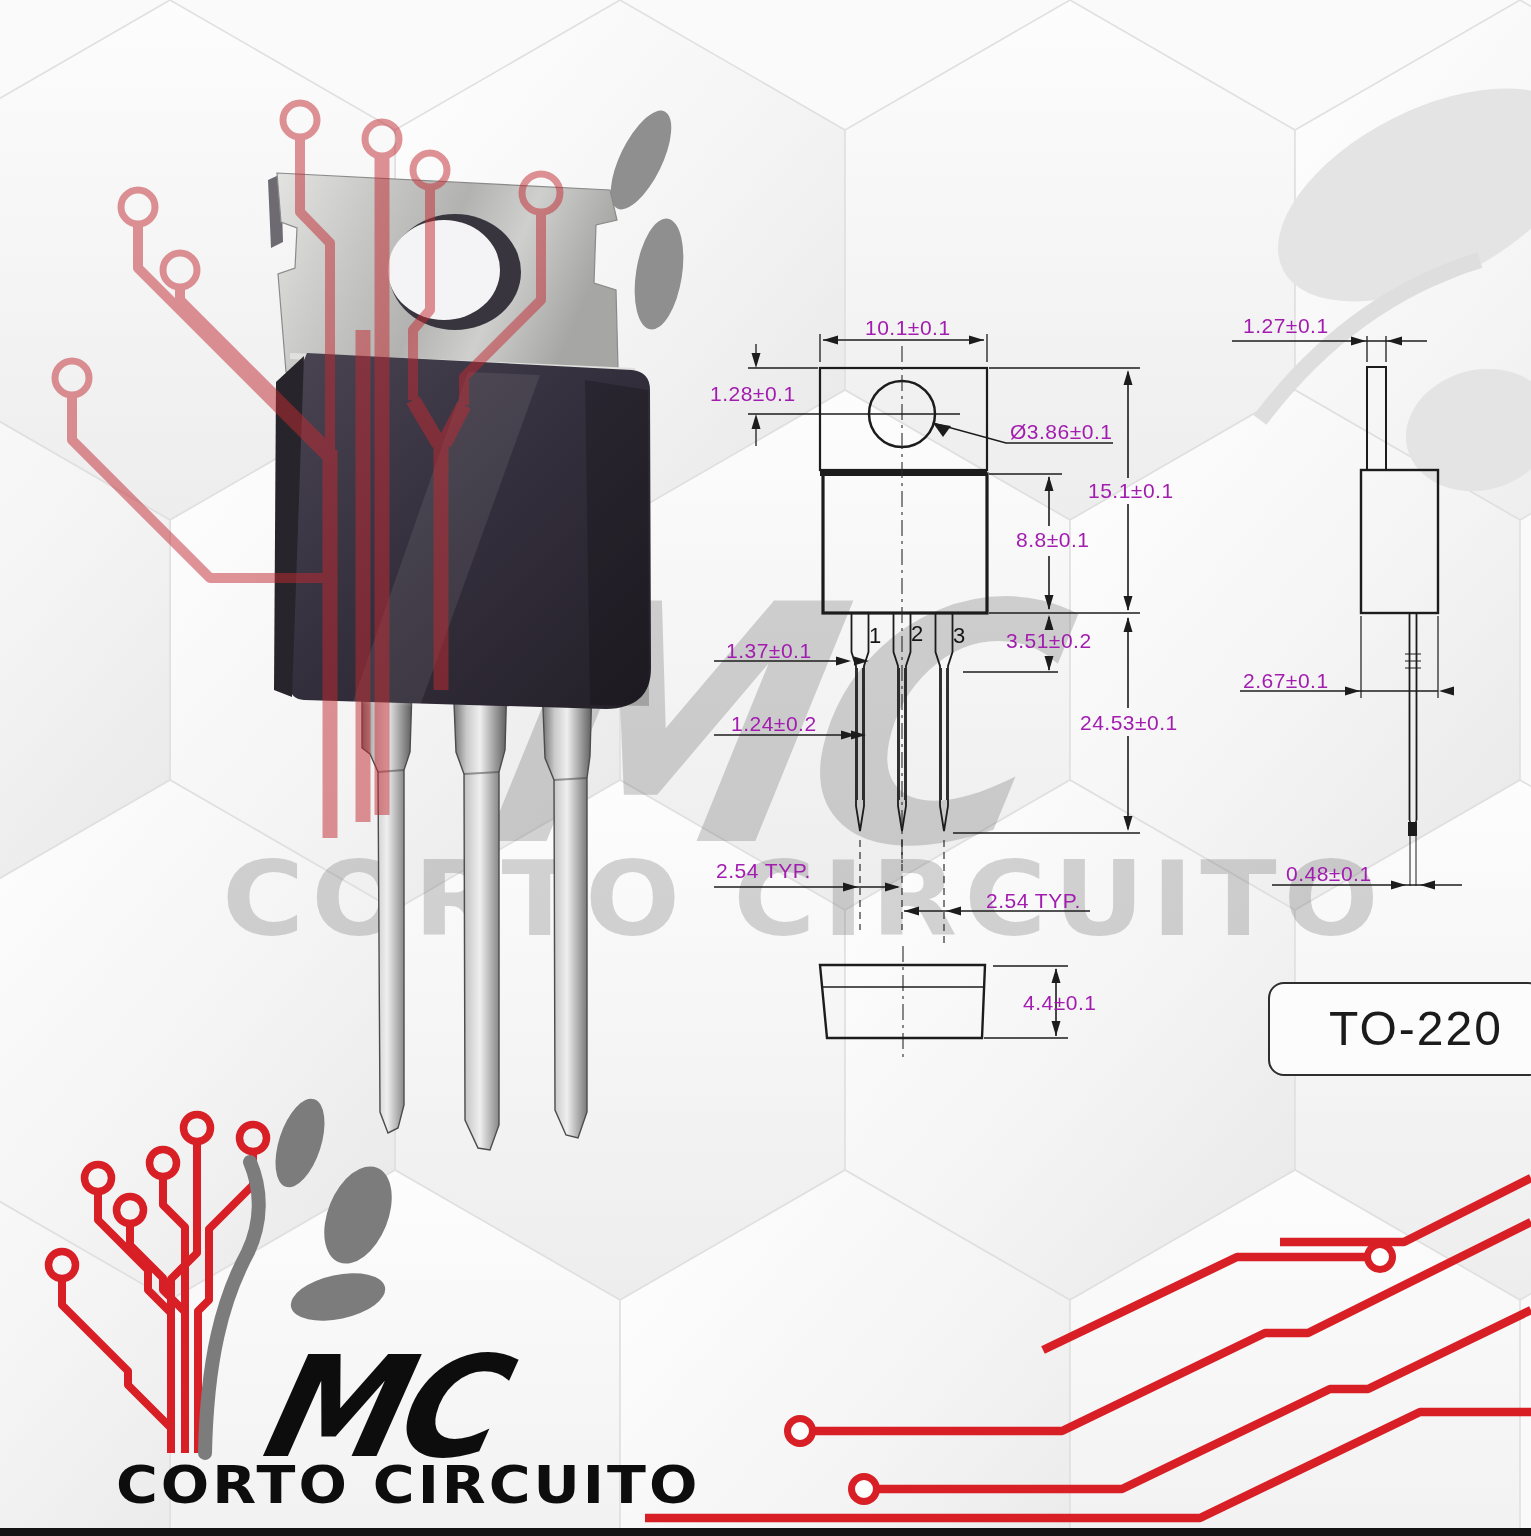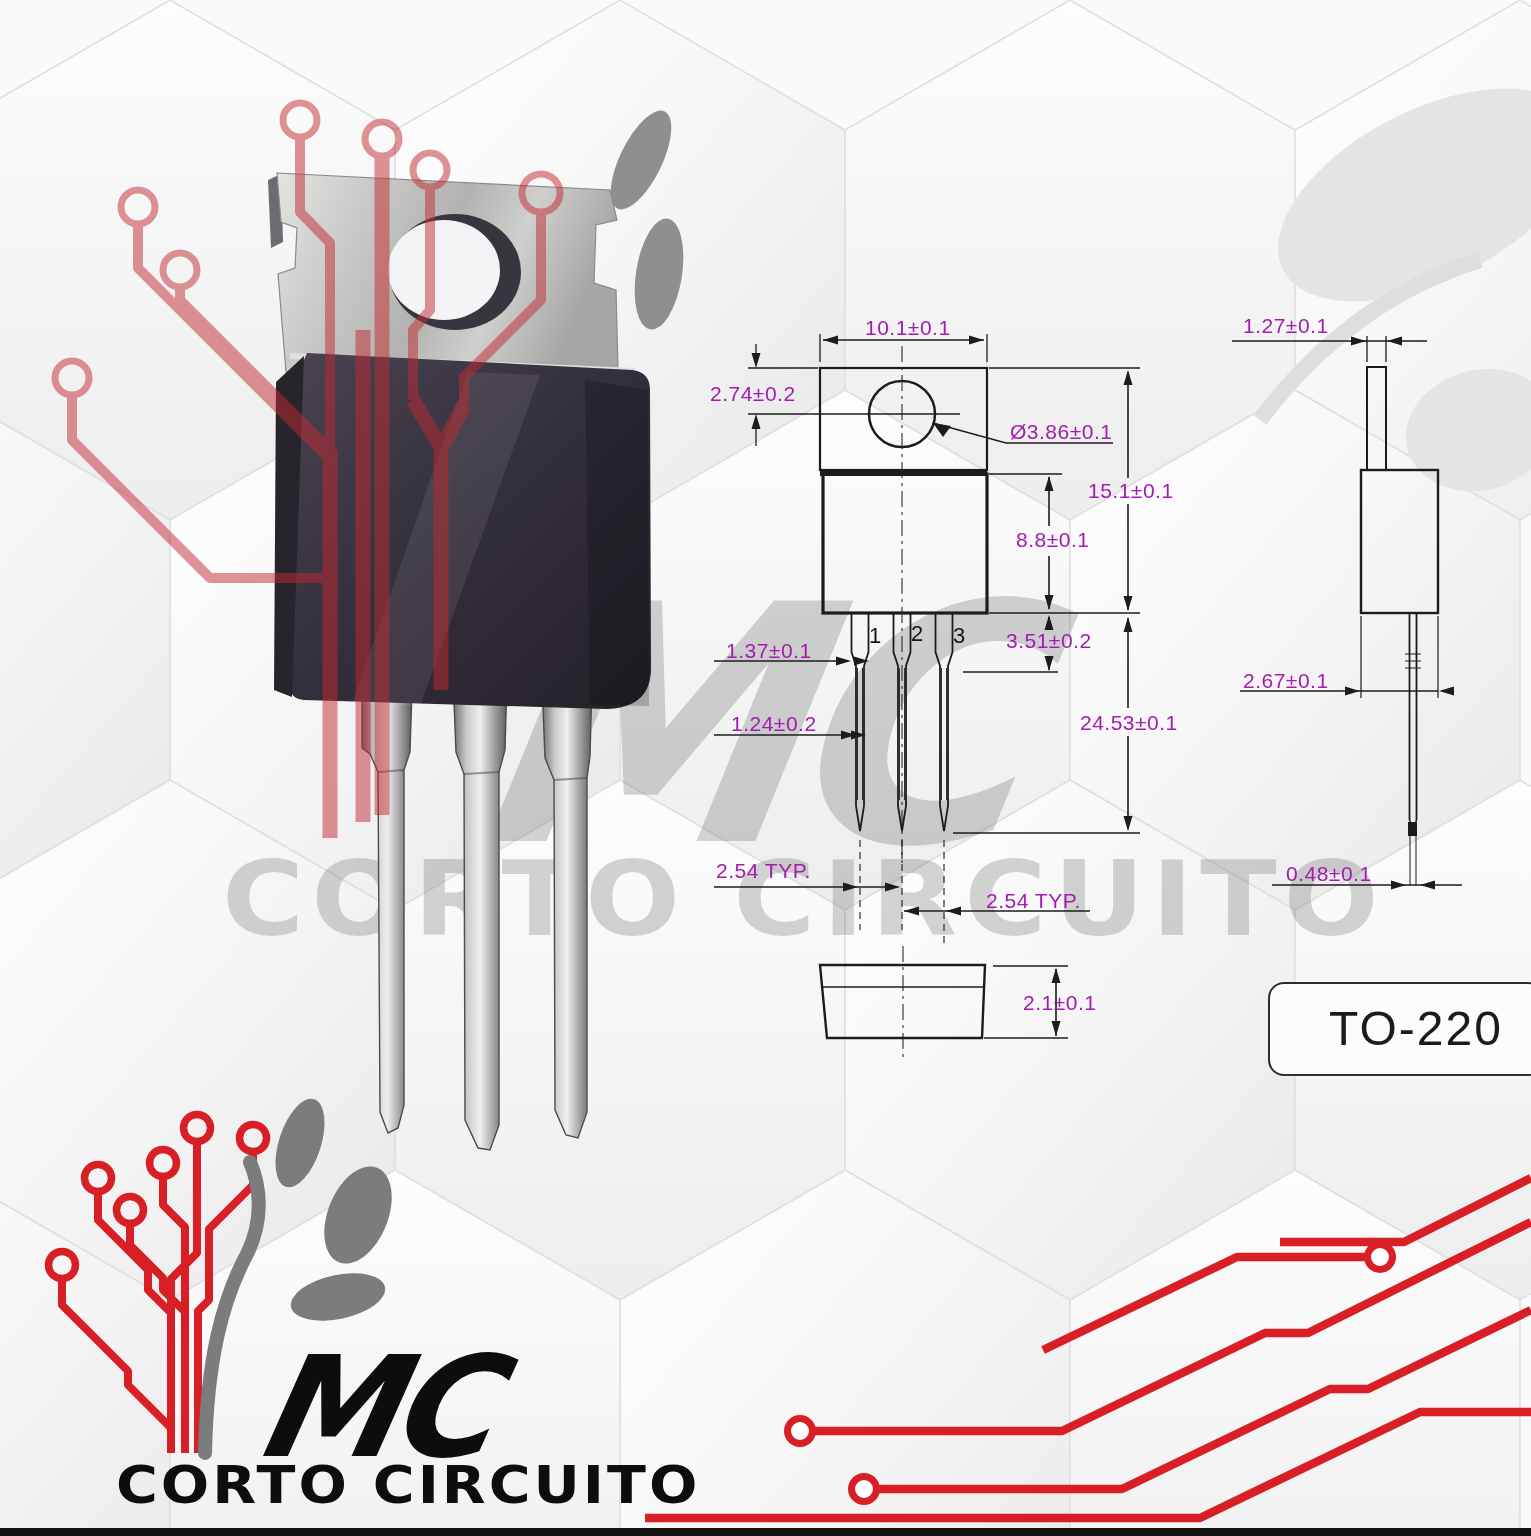--- a/index.html
+++ b/index.html
@@ -279,31 +279,31 @@
       <path d="M1531,1178 L1404,1242 H1280"></path>
       <g stroke-width="7" fill="#ffffff">
         <circle cx="800" cy="1431" r="12.5"></circle>
         <circle cx="864" cy="1489" r="12.5"></circle>
         <circle cx="1380" cy="1257" r="12.5"></circle>
       </g>
     </g>
   </svg>
 
   <div class="dim" style="left:865px;top:317px">10.1±0.1</div>
-  <div class="dim" style="left:710px;top:383px">2.74±0.2</div>
+  <div class="dim" style="left:710px;top:383px">1.28±0.1</div>
   <div class="dim" style="left:1010px;top:421px">Ø3.86±0.1</div>
   <div class="dim" style="left:1088px;top:480px">15.1±0.1</div>
   <div class="dim" style="left:1016px;top:529px">8.8±0.1</div>
   <div class="dim" style="left:726px;top:640px">1.37±0.1</div>
   <div class="dim" style="left:1006px;top:630px">3.51±0.2</div>
   <div class="dim" style="left:731px;top:713px">1.24±0.2</div>
   <div class="dim" style="left:1080px;top:712px">24.53±0.1</div>
   <div class="dim" style="left:716px;top:860px">2.54 TYP.</div>
   <div class="dim" style="left:986px;top:890px">2.54 TYP.</div>
-  <div class="dim" style="left:1023px;top:992px">2.1±0.1</div>
+  <div class="dim" style="left:1023px;top:992px">4.4±0.1</div>
   <div class="dim pin-num" style="left:869px;top:624px">1</div>
   <div class="dim pin-num" style="left:911px;top:622px">2</div>
   <div class="dim pin-num" style="left:953px;top:624px">3</div>
   <div class="dim" style="left:1243px;top:315px">1.27±0.1</div>
   <div class="dim" style="left:1243px;top:670px">2.67±0.1</div>
   <div class="dim" style="left:1286px;top:863px">0.48±0.1</div>
 
   <div class="pkg-box">
     <span>TO-220</span>
   </div>

